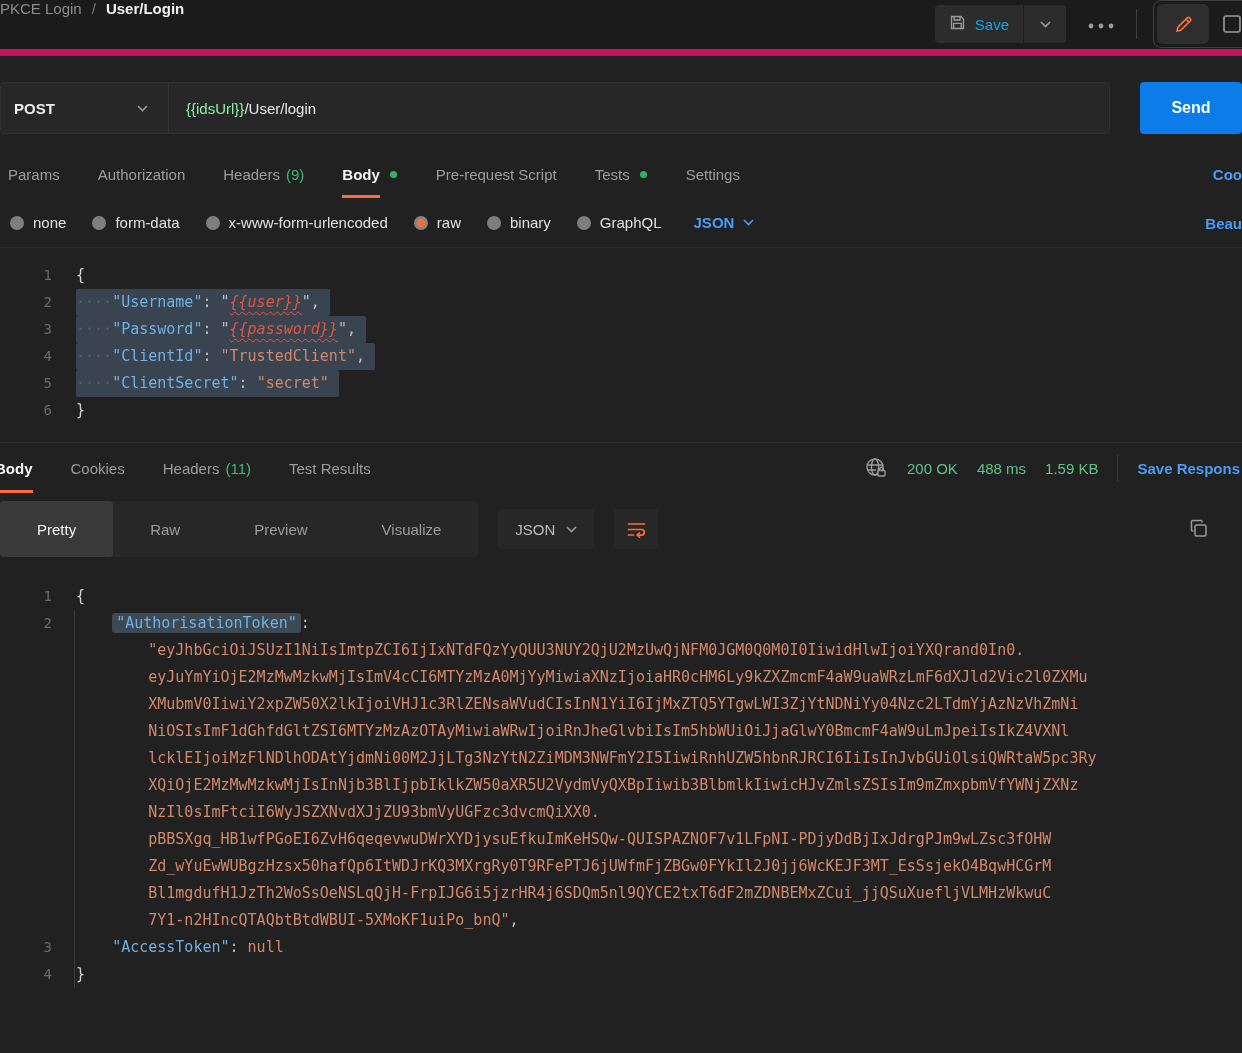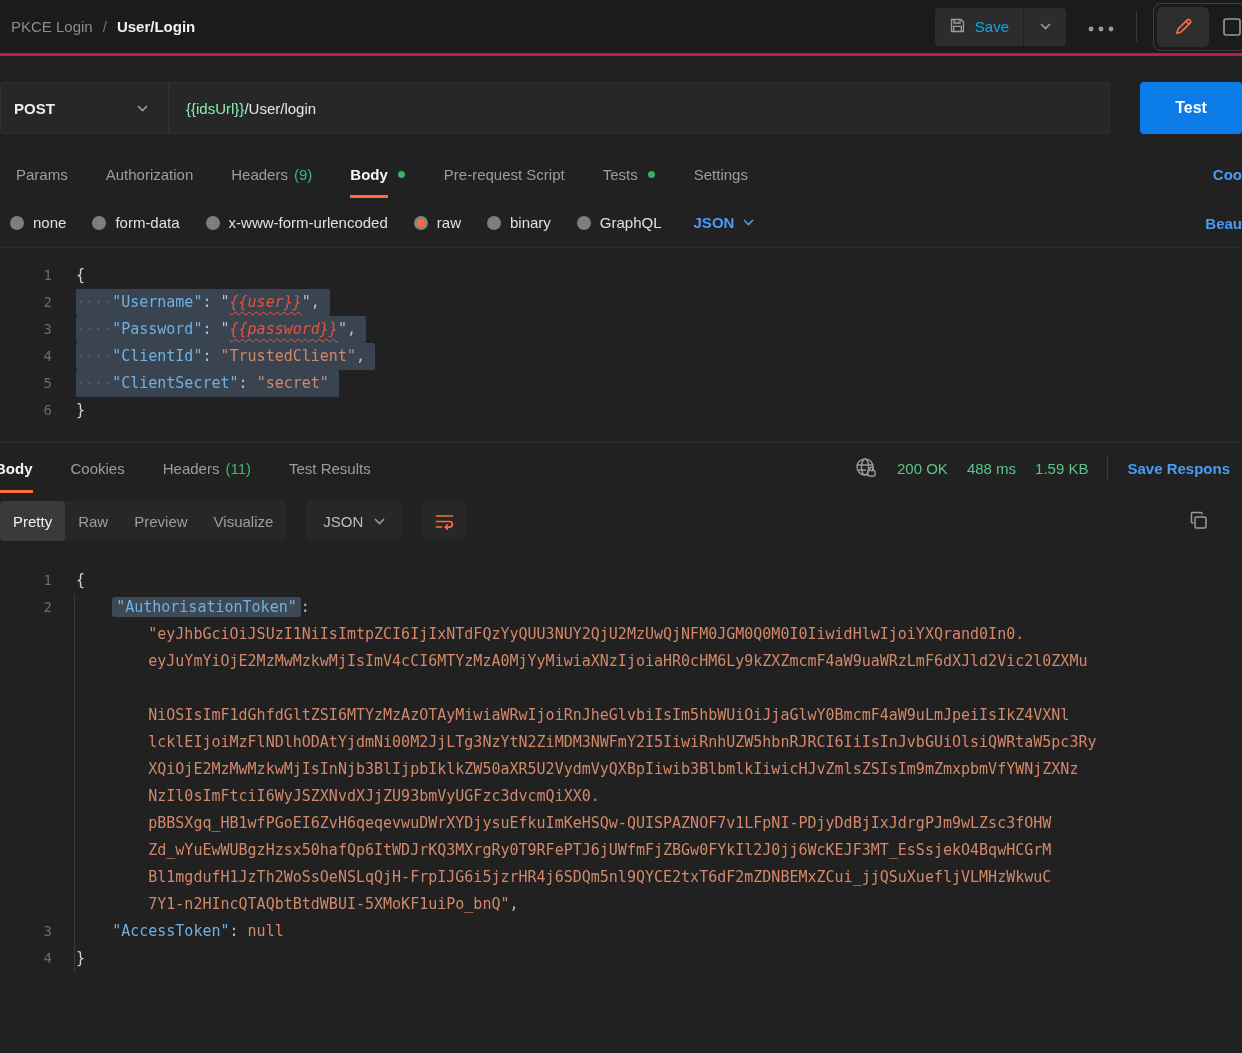--- a/index.html
+++ b/index.html
@@ -3,22 +3,22 @@
 <meta charset="utf-8">
 <style>
   * { margin:0; padding:0; box-sizing:border-box; }
   html,body { background:#141414; }
   .app {
     position:relative; width:1242px; height:1053px; overflow:hidden;
     background:#212121; color:#dcdcdc;
     font-family:"Liberation Sans", sans-serif; font-size:15px;
   }
   
-  .hdr { height:56px; background:#1b1b1b; border-bottom:3px solid #be185d;
-         display:flex; align-items:center; padding-left:11px; }
+  .hdr { height:56px; background:#1b1b1b; border-bottom:7px solid #be185d;
+         display:flex; align-items:flex-start; padding-left:0; }
   .crumb { display:flex; align-items:center; gap:10px; font-size:15px; }
   .crumb .parent { color:#8b8b8b; }
   .crumb .sep { color:#777; }
   .crumb .cur { color:#f0f0f0; font-weight:700; }
   .hdr-right { margin-left:auto; display:flex; align-items:center; }
   .save-group { display:flex; align-items:stretch; background:#2c2c2c; border-radius:4px; height:38px; overflow:hidden; }
   .save-main { display:flex; align-items:center; gap:9px; padding:0 14px; color:#0ea5e9; font-size:15px; }
   .save-sep { width:1px; background:#1f1f1f; }
   .save-chev { width:42px; display:flex; align-items:center; justify-content:center; color:#9b9b9b; }
   .ellipsis { margin:0 22px; color:#9b9b9b; letter-spacing:3px; font-size:14px; }
@@ -33,21 +33,21 @@
   .url-bar { flex:1; height:52px; background:#272727; border:1px solid #313131; border-radius:4px;
              display:flex; align-items:center; }
   .method { width:168px; height:100%; display:flex; align-items:center; justify-content:space-between;
             padding:0 20px 0 13px; border-right:1px solid #343434; color:#ededed; font-weight:700; }
   .url-txt { padding:0 17px; font-size:15px; color:#e8e8e8; white-space:nowrap; }
   .url-txt .var { color:#86efac; }
   .send { width:102px; height:52px; background:#0b7ce8; border-radius:4px; color:#fff;
           font-weight:700; font-size:16px; display:flex; align-items:center; justify-content:center; }
   
   .tabs { display:flex; align-items:stretch; position:relative; }
-  .req-tabs { height:48px; padding-left:16px; }
+  .req-tabs { height:48px; padding-left:8px; }
   .tab { display:flex; align-items:center; margin-right:38px; color:#9d9d9d; font-size:15px; position:relative; }
   .tab.hasdot { margin-right:56px; }
   .tab.active { color:#f5f5f5; font-weight:600; }
   .tab.active::after { content:""; position:absolute; left:0; right:0; bottom:0; height:3px; background:#ff6c37; }
   .tcount { color:#3cb977; margin-left:6px; }
   .tdot { position:absolute; right:-17px; top:calc(50% - 3px); width:7px; height:7px; border-radius:50%; background:#2eb368; }
   .edge-link { position:absolute; right:0; top:50%; transform:translateY(-50%);
                color:#4a9cf5; font-weight:600; font-size:15px; white-space:nowrap; }
   
   .radio-row { height:50px; display:flex; align-items:center; gap:26px; padding-left:10px;
@@ -68,26 +68,26 @@
   .br { color:#cfd3da; }
   .ws { color:#545f6b; }
   .v  { color:#e5543c; font-style:italic; text-decoration:underline wavy #e5543c;
         text-decoration-thickness:1px; text-underline-offset:4px; }
   .hl { background:#3e4956; border-radius:3px; padding:1px 4px; }
   .req-editor { padding:14px 0 18px 0; }
   
   .resp { border-top:1px solid #2e2e2e; }
   .resp-tabs { height:50px; }
   .resp-tabs .tab:first-child { margin-left:-5px; }
-  .resp-meta { position:absolute; right:12px; top:0; height:100%; display:flex; align-items:center; gap:19px; }
+  .resp-meta { position:absolute; right:2px; top:0; height:100%; display:flex; align-items:center; gap:19px; }
   .meta-grn { color:#5dc389; font-weight:500; }
   .meta-div { width:1px; height:26px; background:#3a3a3a; }
   .resp-toolbar { display:flex; align-items:center; gap:20px; padding:8px 0 10px 0; position:relative; }
   .seg { display:flex; background:#272727; border-radius:4px; }
-  .seg-btn { height:40px; padding:0 13px; display:flex; align-items:center; color:#9d9d9d; font-size:15px; border-radius:4px; }
+  .seg-btn { height:56px; padding:0 37px; display:flex; align-items:center; color:#9d9d9d; font-size:15px; border-radius:4px; }
   .seg-btn.active { background:#3a3a3a; color:#f2f2f2; }
   .fmt-btn { height:40px; padding:0 17px; background:#272727; border-radius:4px;
              display:flex; align-items:center; gap:11px; color:#bdbdbd; font-size:15px; }
   .wrap-btn { width:44px; height:40px; background:#272727; border-radius:4px;
               display:flex; align-items:center; justify-content:center; }
   .copy-btn { position:absolute; right:34px; top:50%; transform:translateY(-50%); }
   .resp-editor { padding-top:16px; position:relative; }
   .iguide { position:absolute; width:1px; background:#3a3a3a; left:74px; }
 </style>
 </head>
@@ -149,21 +149,21 @@
       <div class="method">
         <span>POST</span>
         <svg width="11" height="7" viewBox="0 0 11 7" fill="none" stroke="#9b9b9b" stroke-width="1.6">
             <polyline points="1,1 5.5,5.5 10,1"></polyline>
           </svg>
       </div>
       <div class="url-txt">
         <span class="var">{{idsUrl}}</span><span>/User/login</span>
       </div>
     </div>
-    <div class="send">Test</div>
+    <div class="send">Send</div>
   </div>
 
   <div class="tabs req-tabs" id="reqTabs">
     <div class="tab">
         <span class="tl">Params</span>
       </div>
       <div class="tab">
         <span class="tl">Authorization</span>
       </div>
       <div class="tab">
@@ -320,20 +320,21 @@
         <div class="cl">
           <div class="ln"></div>
           <div class="cc">        <span class="s">"eyJhbGciOiJSUzI1NiIsImtpZCI6IjIxNTdFQzYyQUU3NUY2QjU2MzUwQjNFM0JGM0Q0M0I0IiwidHlwIjoiYXQrand0In0.</span></div>
         </div>
         <div class="cl">
           <div class="ln"></div>
           <div class="cc">        <span class="s">eyJuYmYiOjE2MzMwMzkwMjIsImV4cCI6MTYzMzA0MjYyMiwiaXNzIjoiaHR0cHM6Ly9kZXZmcmF4aW9uaWRzLmF6dXJld2Vic2l0ZXMu</span></div>
         </div>
         <div class="cl">
           <div class="ln"></div>
+          <div class="cc">        <span class="s">XMubmV0IiwiY2xpZW50X2lkIjoiVHJ1c3RlZENsaWVudCIsInN1YiI6IjMxZTQ5YTgwLWI3ZjYtNDNiYy04Nzc2LTdmYjAzNzVhZmNi</span></div>
         </div>
         <div class="cl">
           <div class="ln"></div>
           <div class="cc">        <span class="s">NiOSIsImF1dGhfdGltZSI6MTYzMzAzOTAyMiwiaWRwIjoiRnJheGlvbiIsIm5hbWUiOiJjaGlwY0BmcmF4aW9uLmJpeiIsIkZ4VXNl</span></div>
         </div>
         <div class="cl">
           <div class="ln"></div>
           <div class="cc">        <span class="s">lcklEIjoiMzFlNDlhODAtYjdmNi00M2JjLTg3NzYtN2ZiMDM3NWFmY2I5IiwiRnhUZW5hbnRJRCI6IiIsInJvbGUiOlsiQWRtaW5pc3Ry</span></div>
         </div>
         <div class="cl">

